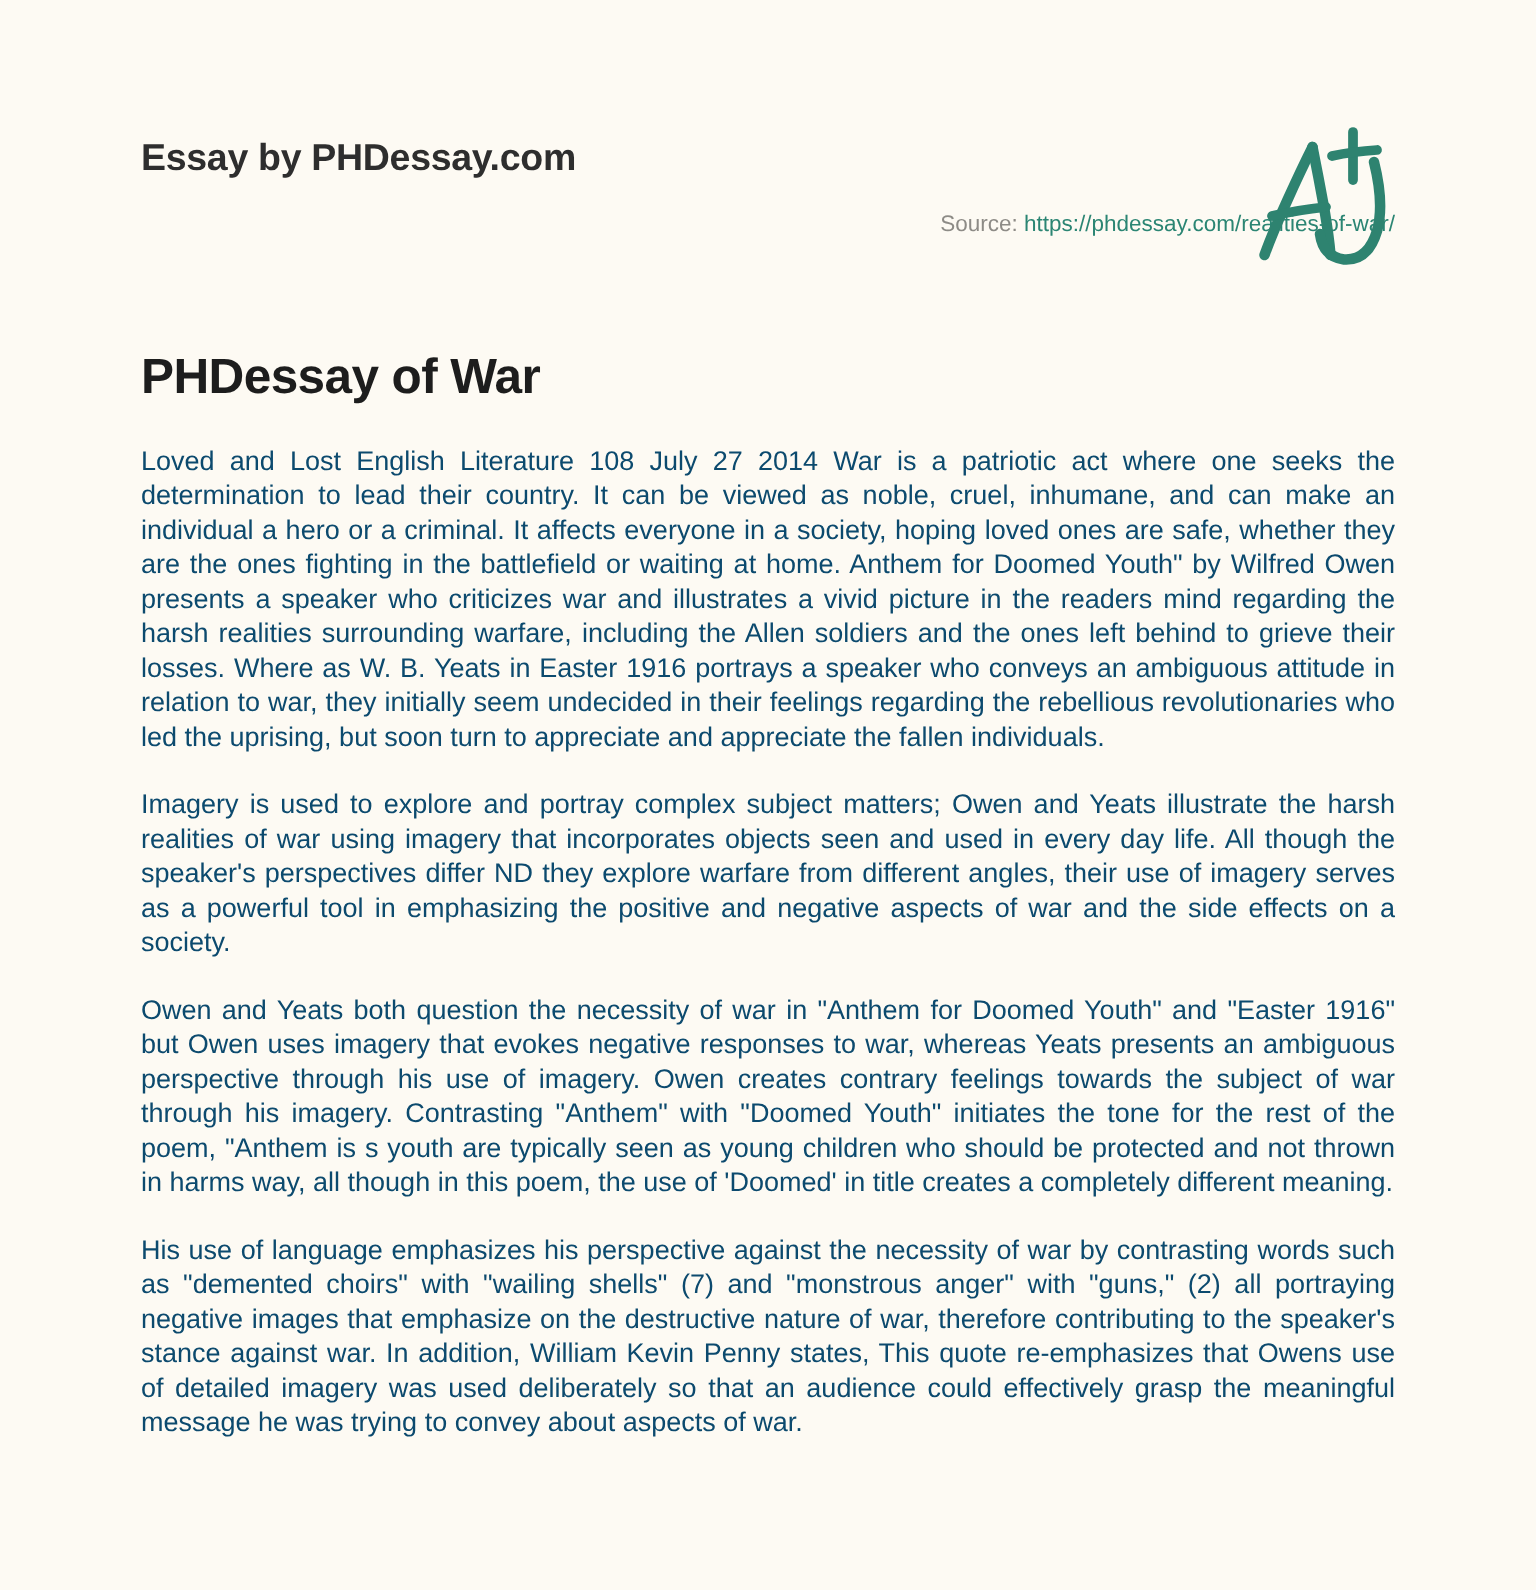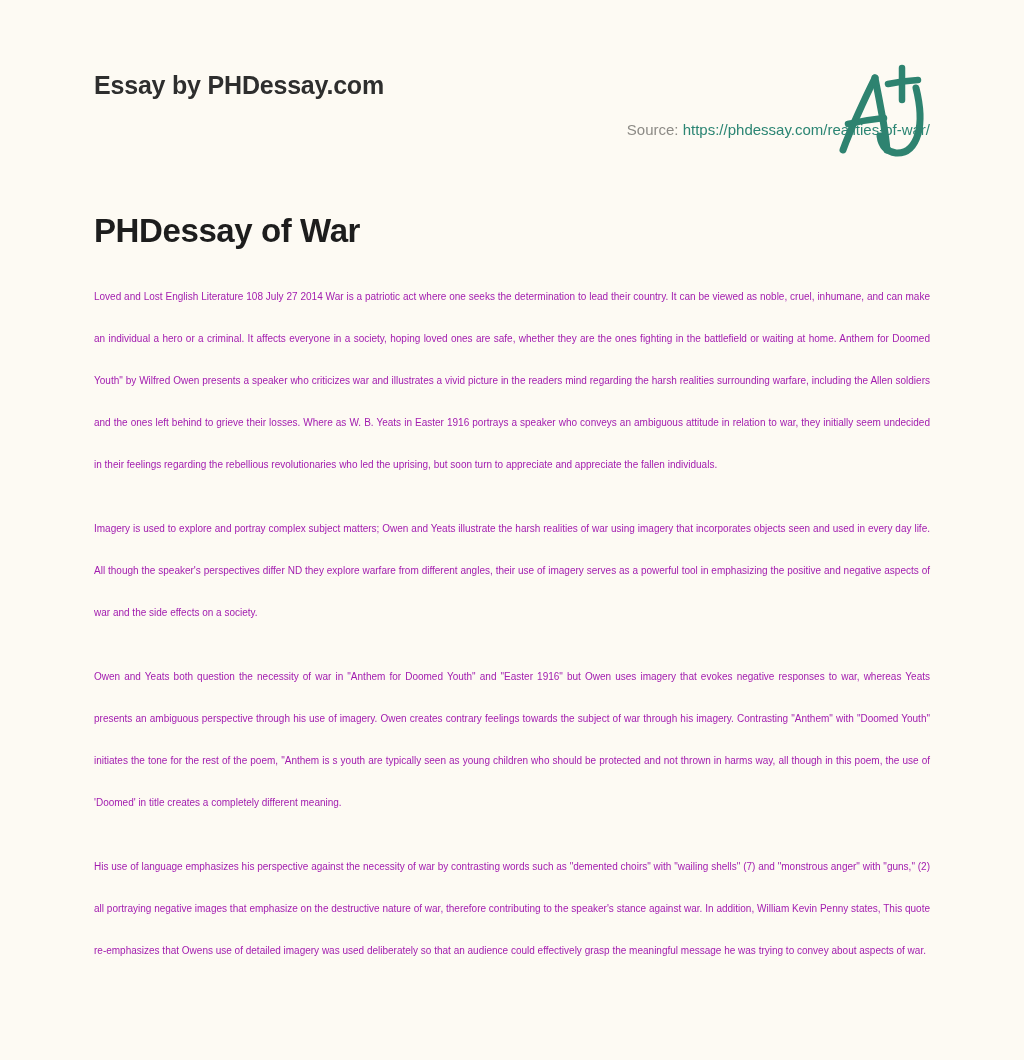--- a/index.html
+++ b/index.html
@@ -14,20 +14,21 @@
     font-family: "Liberation Sans", sans-serif;
     color: #3a3a3a;
     overflow: hidden;
   }
   .page {
     position: relative;
     width: 1024px;
     height: 844px;
     box-sizing: border-box;
     padding: 0;
+    margin-top: 20px;
   }
 
   
   .header {
     position: relative;
     padding: 70px 94px 0 94px;
     height: 120px;
     box-sizing: border-box;
   }
   .brand-title {
@@ -70,24 +71,24 @@
     color: #1d1d1d;
     line-height: 1.15;
   }
 
   
   .body-copy {
     padding: 26px 94px 0 94px;
   }
   .body-copy p {
     margin: 0 0 22px 0;
-    font-size: 10px;
-    line-height: 42px;
+    font-size: 18px;
+    line-height: 23px;
     text-align: justify;
-    color: #a21caf;
+    color: #0c4a6e;
     hyphens: none;
   }
   .body-copy p:last-child {
     margin-bottom: 0;
   }
 </style>
 </head>
 <body>
 
 <div class="page">

